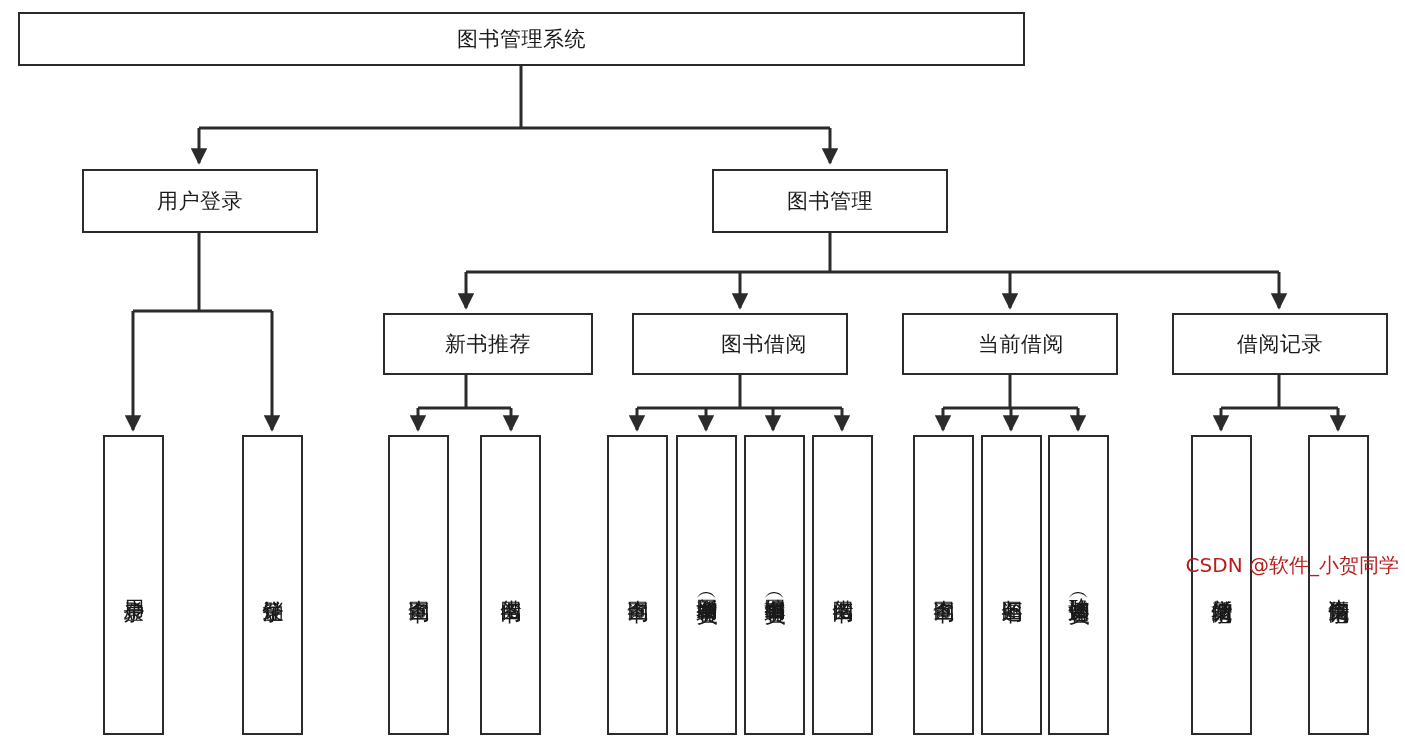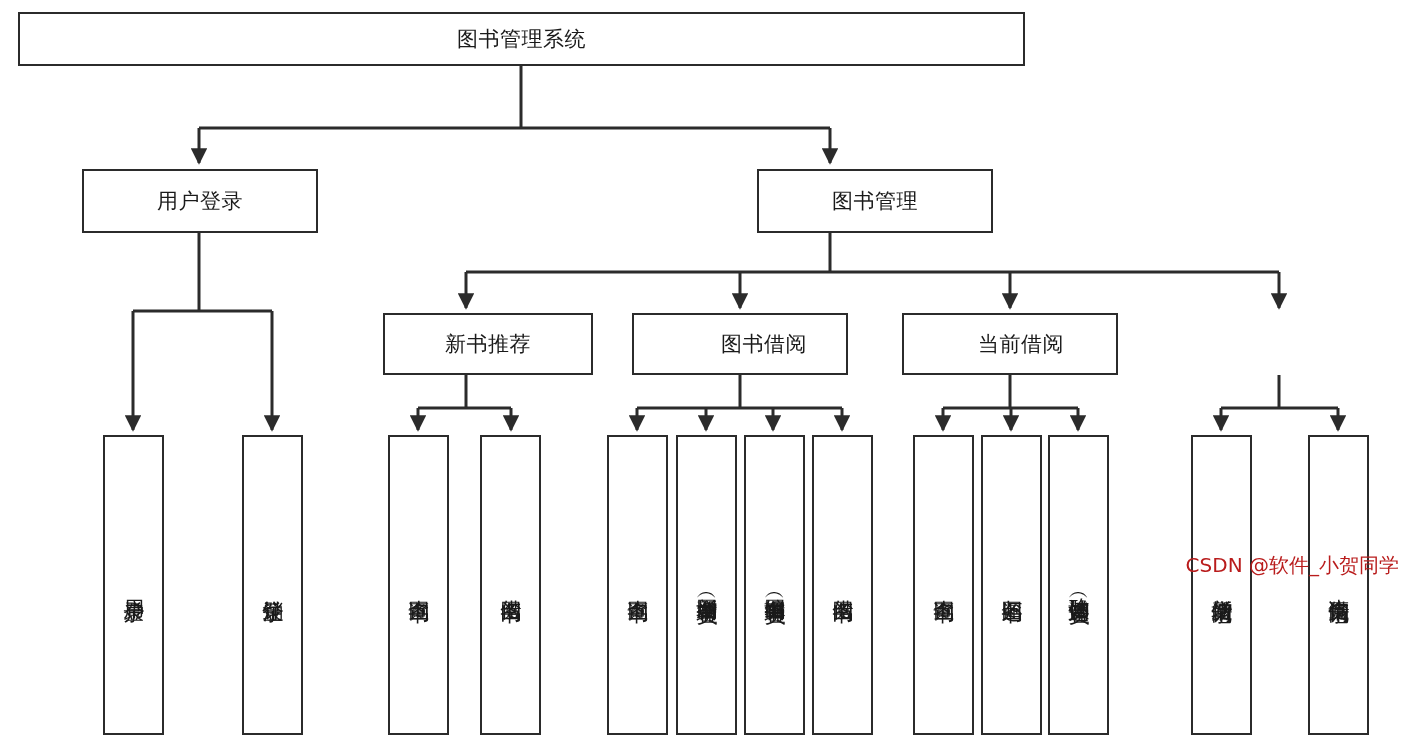--- a/index.html
+++ b/index.html
@@ -112,25 +112,26 @@
       <path d="M 1279 375 L 1279 408"></path>
       <path d="M 1221 408 L 1338 408"></path>
       <path d="M 1221 408 L 1221 430" marker-end="url(#arrow)"></path>
       <path d="M 1338 408 L 1338 430" marker-end="url(#arrow)"></path>
     </g>
   </svg>
 
   <div class="node-box node-h" style="left:18px; top:12px; width:1007px; height:54px;">图书管理系统</div>
 
   <div class="node-box node-h" style="left:82px; top:169px; width:236px; height:64px;">用户登录</div>
-  <div class="node-box node-h" style="left:712px; top:169px; width:236px; height:64px;margin-left:45px;">图书管理</div>
+  <div class="node-box node-h" style="left:712px; top:169px; width:236px; height:64px;">图书管理</div>
 
   <div class="node-box node-h" style="left:383px; top:313px; width:210px; height:62px;">新书推荐</div>
   <div class="node-box node-h" style="left:632px; top:313px; width:216px; height:62px;padding-left:48px;">图书借阅</div>
   <div class="node-box node-h" style="left:902px; top:313px; width:216px; height:62px;padding-left:22px;">当前借阅</div>
+  <div class="node-box node-h" style="left:1172px; top:313px; width:216px; height:62px;">借阅记录</div>
 
   <div class="node-box node-v" style="left:103px; top:435px; width:61px; height:300px;">用户登录</div>
   <div class="node-box node-v" style="left:242px; top:435px; width:61px; height:300px;">注销登录</div>
 
   <div class="node-box node-v" style="left:388px; top:435px; width:61px; height:300px;">查询图书</div>
   <div class="node-box node-v" style="left:480px; top:435px; width:61px; height:300px;">借阅图书</div>
 
   <div class="node-box node-v" style="left:607px; top:435px; width:61px; height:300px;">查询图书</div>
   <div class="node-box node-v" style="left:676px; top:435px; width:61px; height:300px;">新增图书（管理员）</div>
   <div class="node-box node-v" style="left:744px; top:435px; width:61px; height:300px;">编辑图书（管理员）</div>

